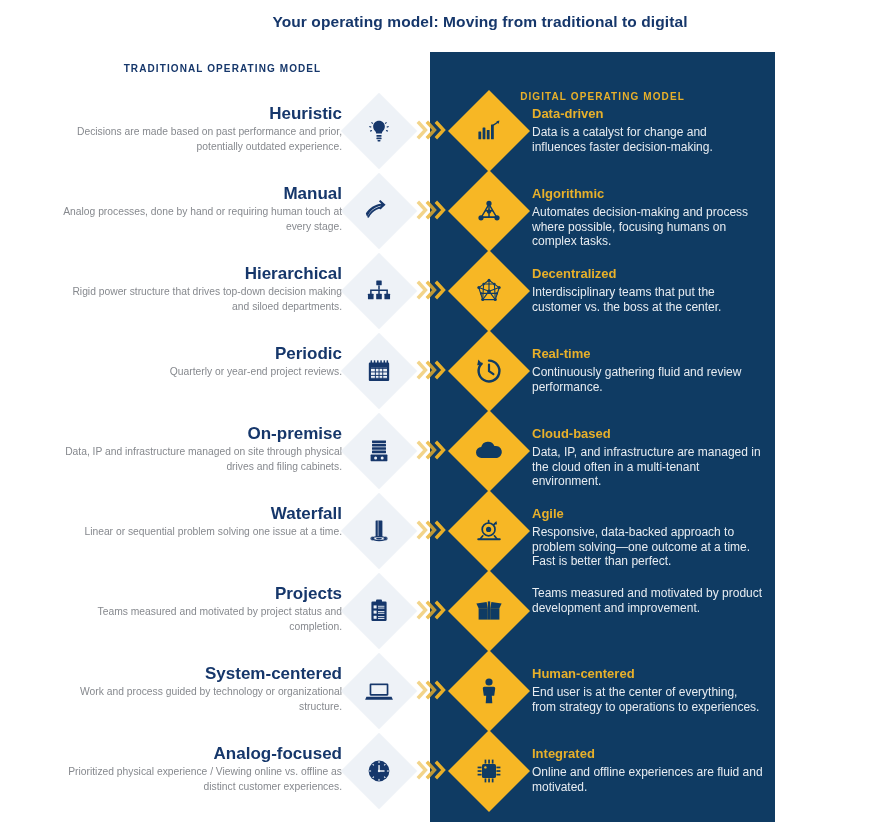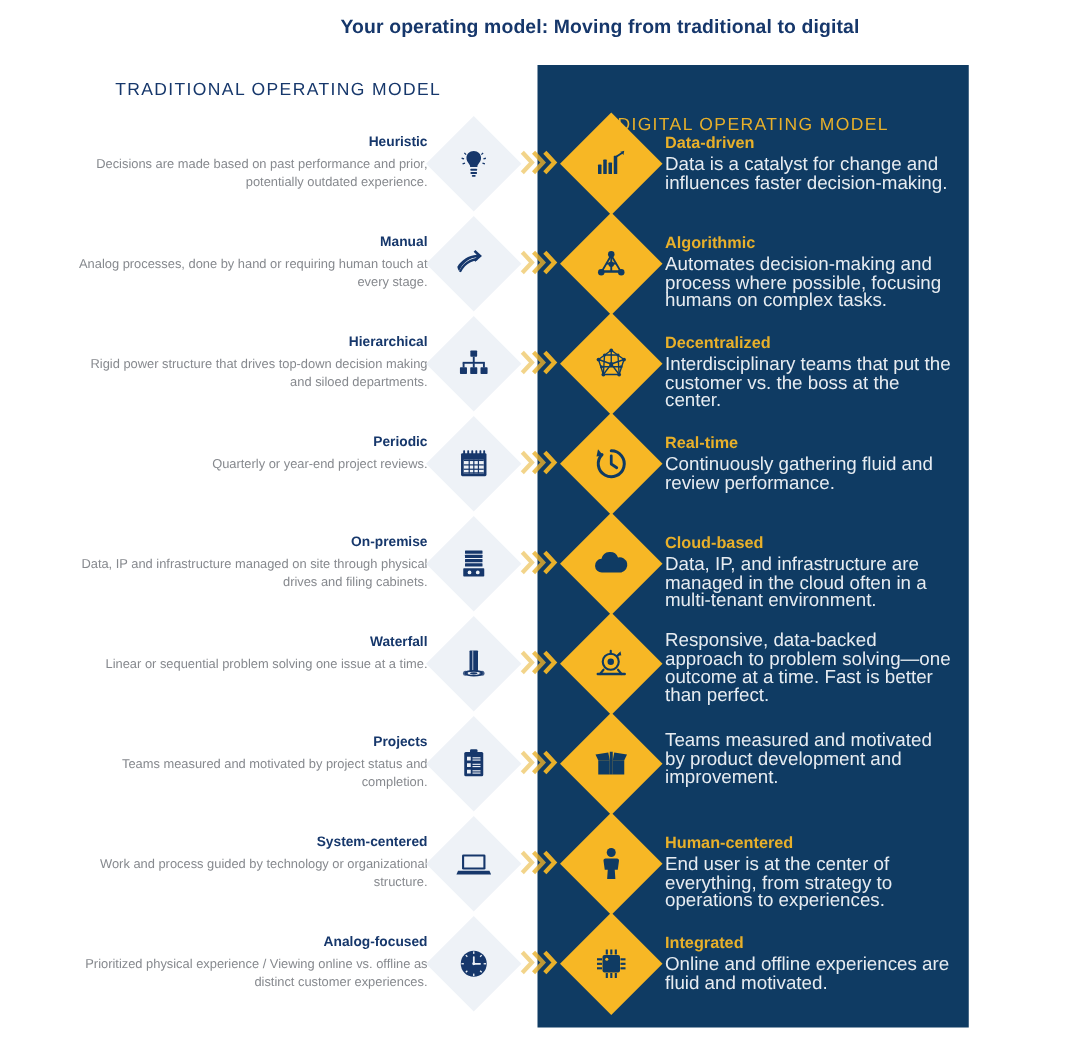--- a/index.html
+++ b/index.html
@@ -34,22 +34,22 @@
     position: absolute;
     left: 430px; top: 52px;
     width: 345px; height: 770px;
     background: #0f3b63;
   }
 
   
   .col-head {
     position: absolute;
     top: 63px;
-    font-size: 14px;
-    font-weight: normal;
+    font-size: 10px;
+    font-weight: bold;
     letter-spacing: 1.1px;
   }
   .col-head.left {
     left: 60px; width: 325px;
     text-align: center;
     color: #16376b;
   }
   .col-head.right {
     left: 455px; width: 295px;
     text-align: center;
@@ -70,21 +70,21 @@
   }
 
   
   .left-text {
     position: absolute;
     left: 60px; top: 8px;
     width: 282px;
     text-align: right;
   }
   .left-title {
-    font-size: 11px;
+    font-size: 17px;
     font-weight: bold;
     color: #16376b;
     line-height: 16px;
     margin-bottom: 3px;
   }
   .left-desc {
     font-size: 10.3px;
     color: #86898e;
     line-height: 14.5px;
   }
@@ -138,21 +138,21 @@
     text-align: left;
   }
   .right-title {
     font-size: 13px;
     font-weight: bold;
     color: #e8b02a;
     line-height: 16px;
     margin-bottom: 3px;
   }
   .right-desc {
-    font-size: 15px;
+    font-size: 12px;
     color: #e7ecf1;
     line-height: 14.5px;
   }
 </style>
 </head>
 <body>
 
 <div class="page">
 
   <div class="title">Your operating model: Moving from traditional to digital</div>
@@ -410,20 +410,21 @@
           <svg width="30" height="26" viewBox="0 0 30 26" fill="none" stroke="currentColor" stroke-width="1.7">
       <circle cx="14.6" cy="11.4" r="6.4"></circle>
       <circle cx="14.6" cy="11.4" r="2.6" fill="currentColor" stroke="none"></circle>
       <path d="M14.6 2.6 v2.4 M21.6 5.2 l-1.8 1.7" stroke-linecap="round"></path>
       <path d="M22.4 3 l.6 3.4 -3.4-.5z" fill="currentColor" stroke="none"></path>
       <path d="M4.2 21.2 H25.8" stroke-width="1.9" stroke-linecap="round"></path>
       <path d="M8.8 17.8 L6 21.2 M20.4 17.8 L23.2 21.2" stroke-linecap="round"></path>
     </svg>
         </div>
     <div class="right-text">
+      <div class="right-title">Agile</div>
       <div class="right-desc">Responsive, data-backed approach to problem solving—one outcome at a time. Fast is better than perfect.</div>
     </div>
       </div>
       <div class="row">
     <div class="left-text">
       <div class="left-title">Projects</div>
       <div class="left-desc">Teams measured and motivated by project status and completion.</div>
     </div>
     <div class="diamond-light"></div>
     <div class="left-icon">

